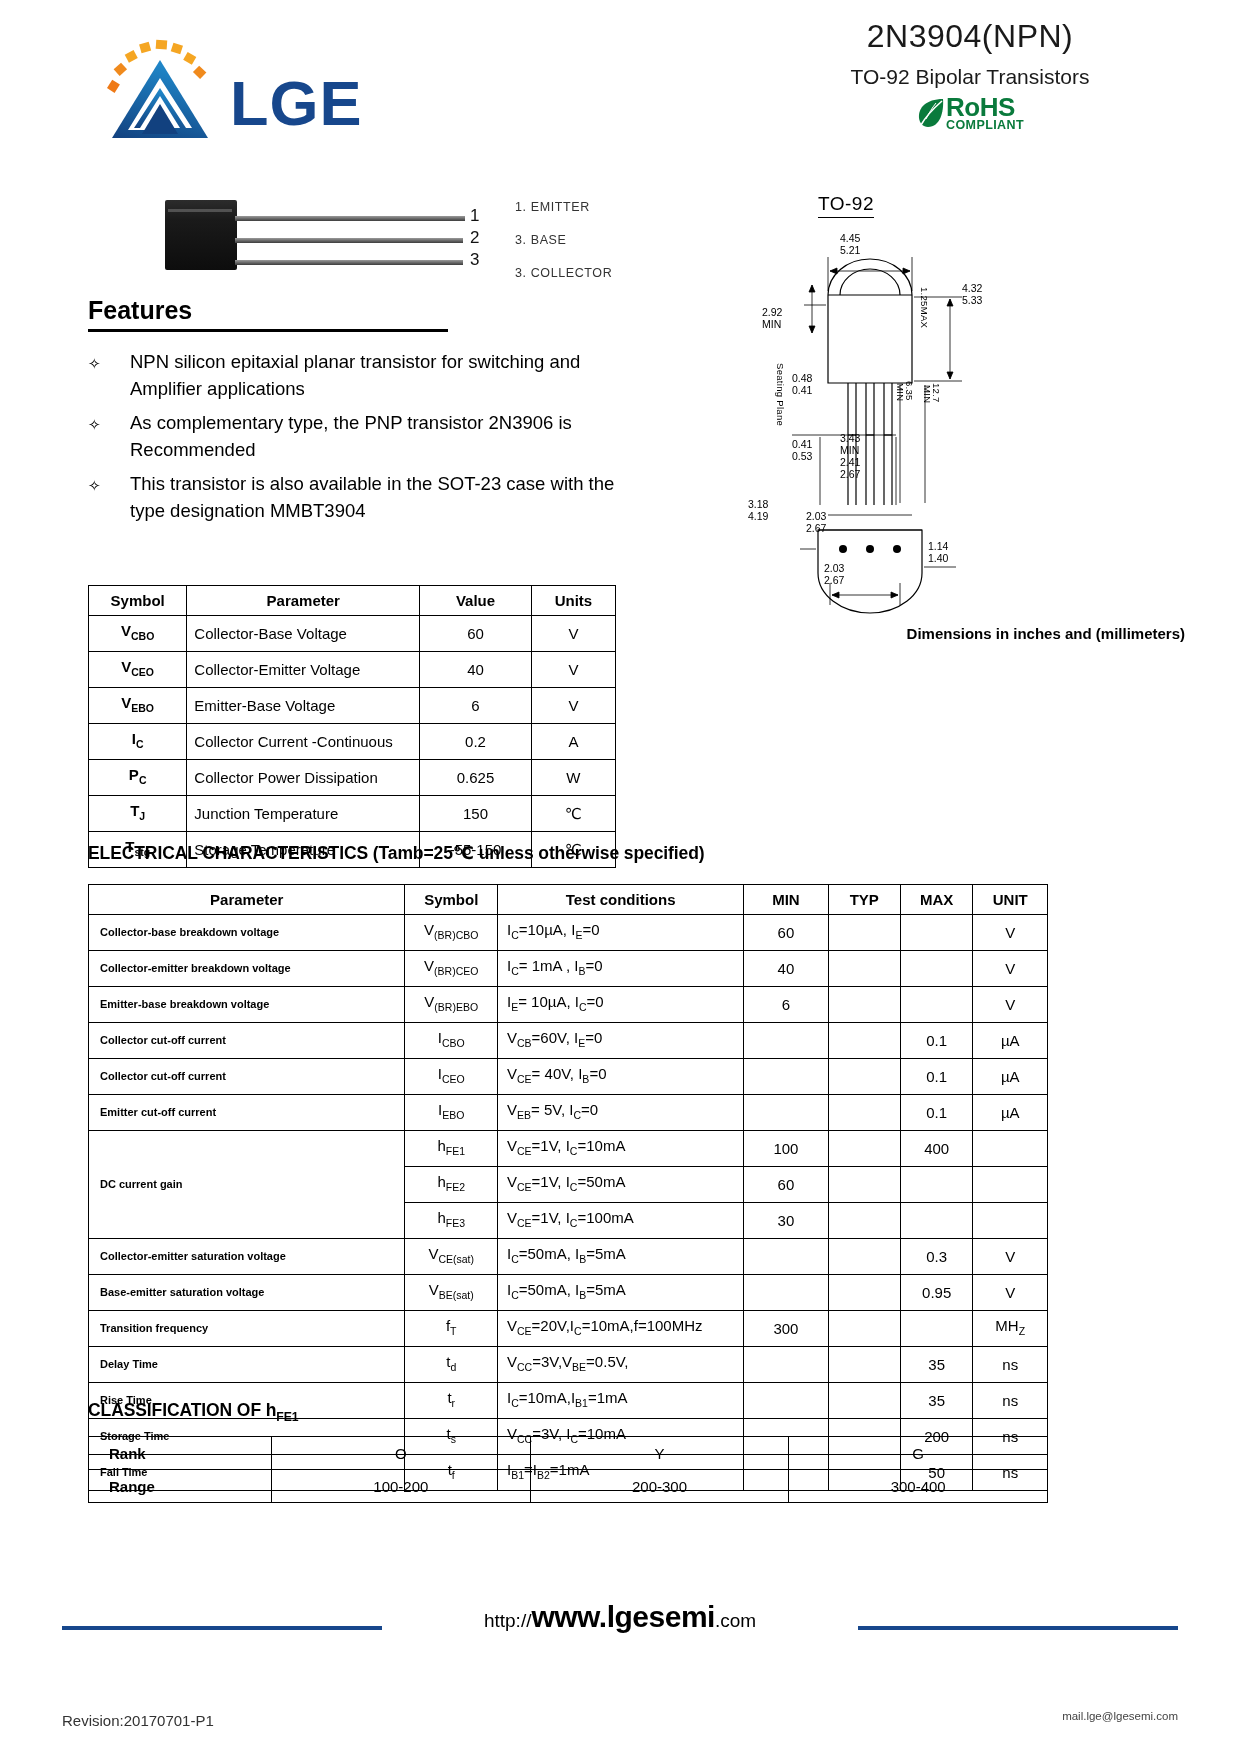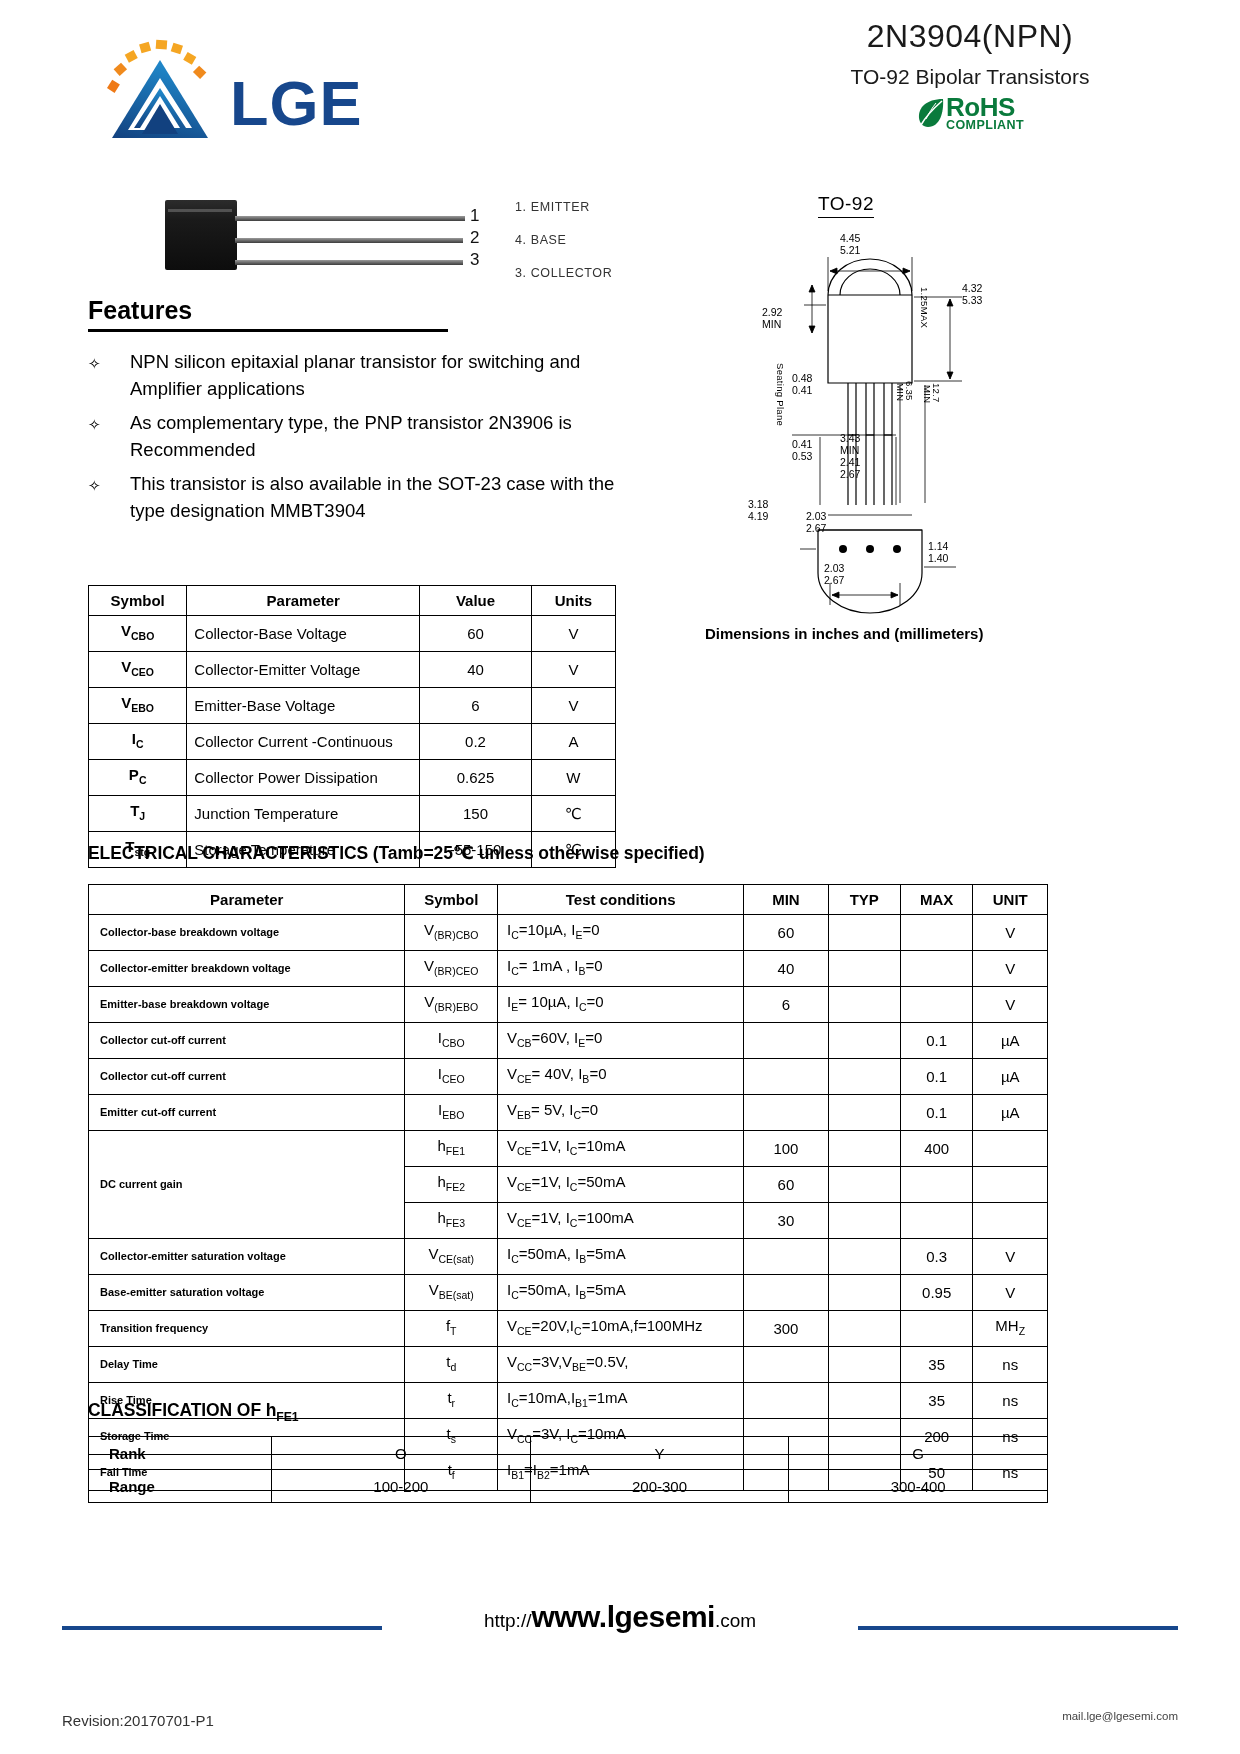--- a/index.html
+++ b/index.html
@@ -76,21 +76,21 @@
   #echar .tcell{padding-left:9px;font-size:15px;}
 
   #classtbl{position:absolute;left:88px;top:1436px;width:960px;}
   #classtbl td{height:32px;}
   #classtbl .col-k{width:182px;}
 
   
   .dimbox{position:absolute;left:700px;top:185px;width:500px;height:470px;}
   .dimtitle{position:absolute;left:118px;top:8px;font-size:19px;letter-spacing:.5px;}
   .dimtitle:after{content:"";display:block;height:1px;background:#000;margin-top:2px;}
-  .dimcap{position:absolute;left:5px;top:440px;font-size:15px;font-weight:bold;width:480px;text-align:left;}
+  .dimcap{position:absolute;left:5px;top:440px;font-size:15px;font-weight:bold;width:480px;text-align:right;}
   .dl{position:absolute;font-size:10.5px;line-height:11.5px;text-align:center;color:#000;white-space:nowrap;}
   .vl{writing-mode:vertical-rl;font-size:9.5px;letter-spacing:.3px;}
 
   
   .footer{position:absolute;left:0;top:1600px;width:1240px;height:154px;}
   .fline{position:absolute;top:26px;height:4px;background:#17478c;}
   .url{position:absolute;left:0;top:0;width:1240px;text-align:center;font-size:26px;white-space:nowrap;}
   .url .http{font-size:19px;}
   .url .www{font-weight:bold;font-size:30px;letter-spacing:-.5px;}
   .url .com{font-size:19px;}
@@ -153,21 +153,21 @@
     <div class="pkg-body"></div>
     <div class="lead" style="left:70px;top:26px;width:230px;"></div>
     <div class="lead" style="left:70px;top:48px;width:228px;"></div>
     <div class="lead" style="left:70px;top:70px;width:228px;"></div>
     <div class="pinnum" style="left:305px;top:16px;">1</div>
     <div class="pinnum" style="left:305px;top:38px;">2</div>
     <div class="pinnum" style="left:305px;top:60px;">3</div>
   </div>
   <div class="pinlegend">
     <div>1. EMITTER</div>
-    <div>4. BASE</div>
+    <div>3. BASE</div>
     <div>3. COLLECTOR</div>
   </div>
 
   <div class="features">
     <h2>Features</h2>
     <div class="rule"></div>
     <div class="feat-list">
       <div class="feat-item">
         <span class="feat-bullet">✧</span>
         <span class="feat-text">NPN silicon epitaxial planar transistor for switching and Amplifier applications</span>

